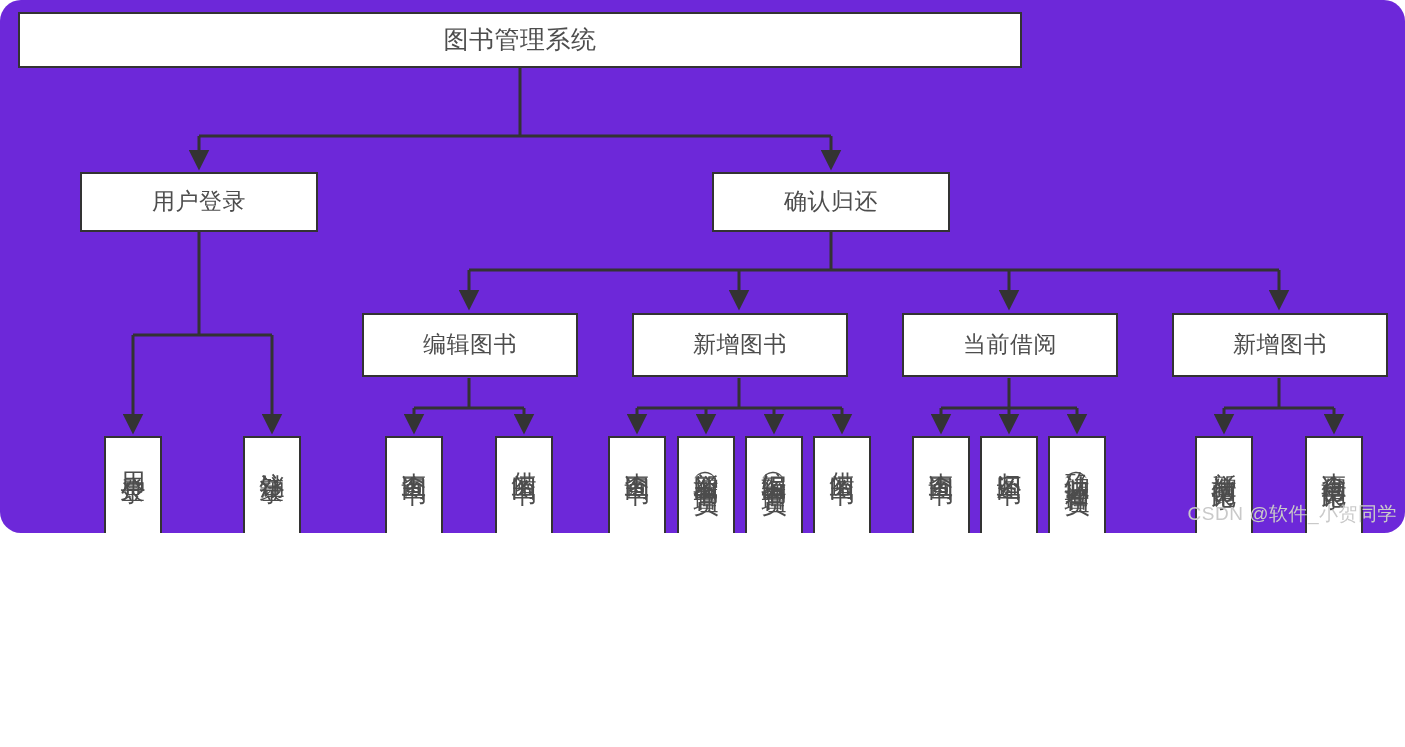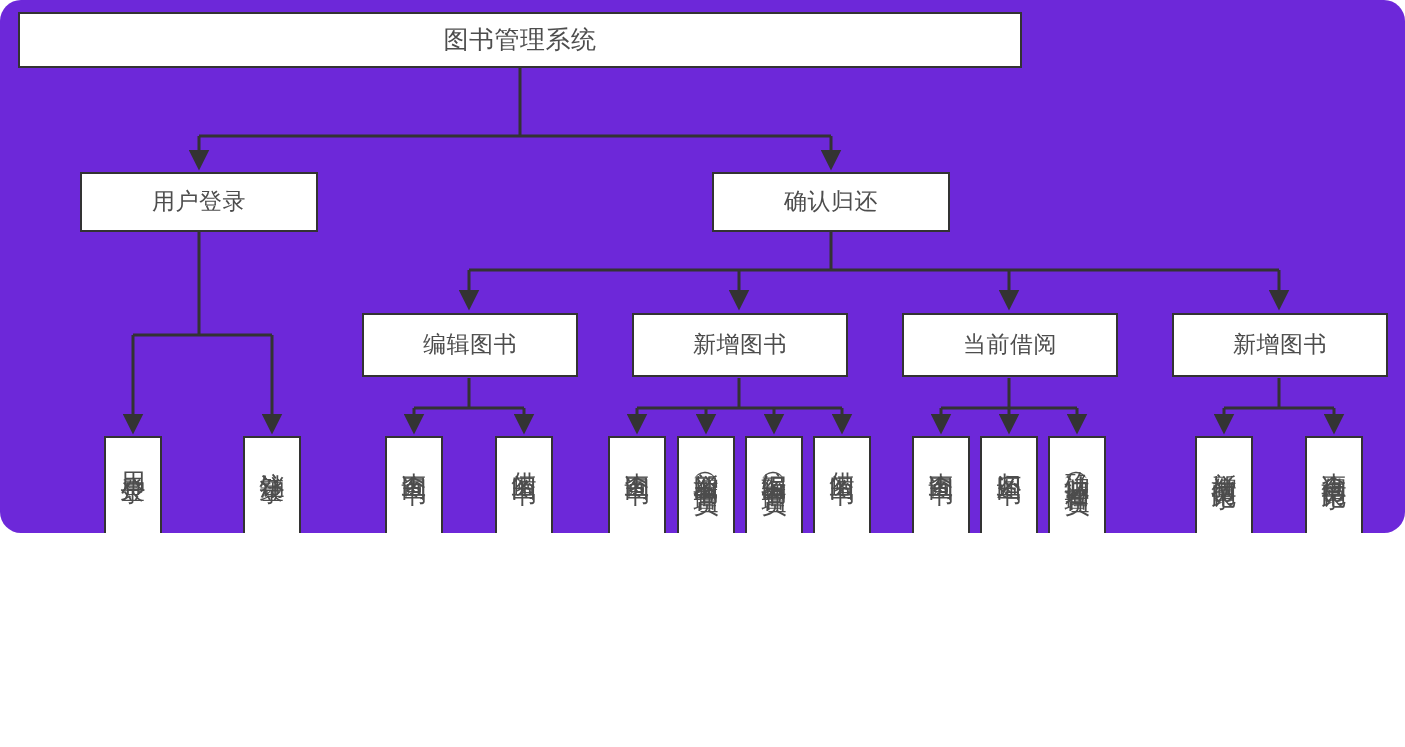--- a/index.html
+++ b/index.html
@@ -187,14 +187,15 @@
     <span class="lbl">确认归还（管理员）</span>
   </div>
 
   <div class="node vert" style="left:1195px; top:436px; width:58px; height:298px;">
     <span class="lbl">新增借阅记录</span>
   </div>
   <div class="node vert" style="left:1305px; top:436px; width:58px; height:298px;">
     <span class="lbl">查询借阅记录</span>
   </div>
 
+  <div class="watermark">CSDN @软件_小贺同学</div>
 
 </div>
 
 </body></html>

